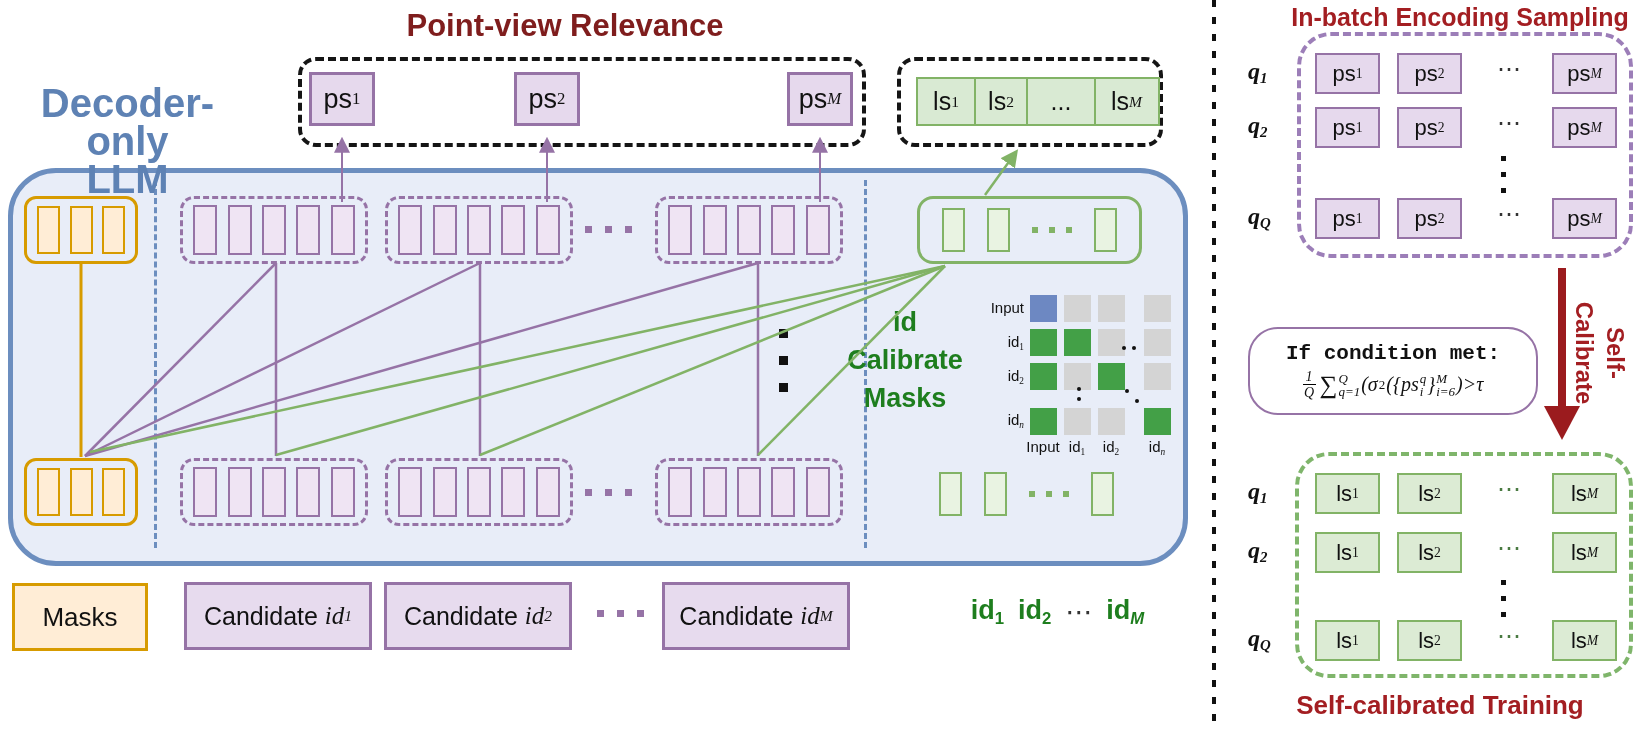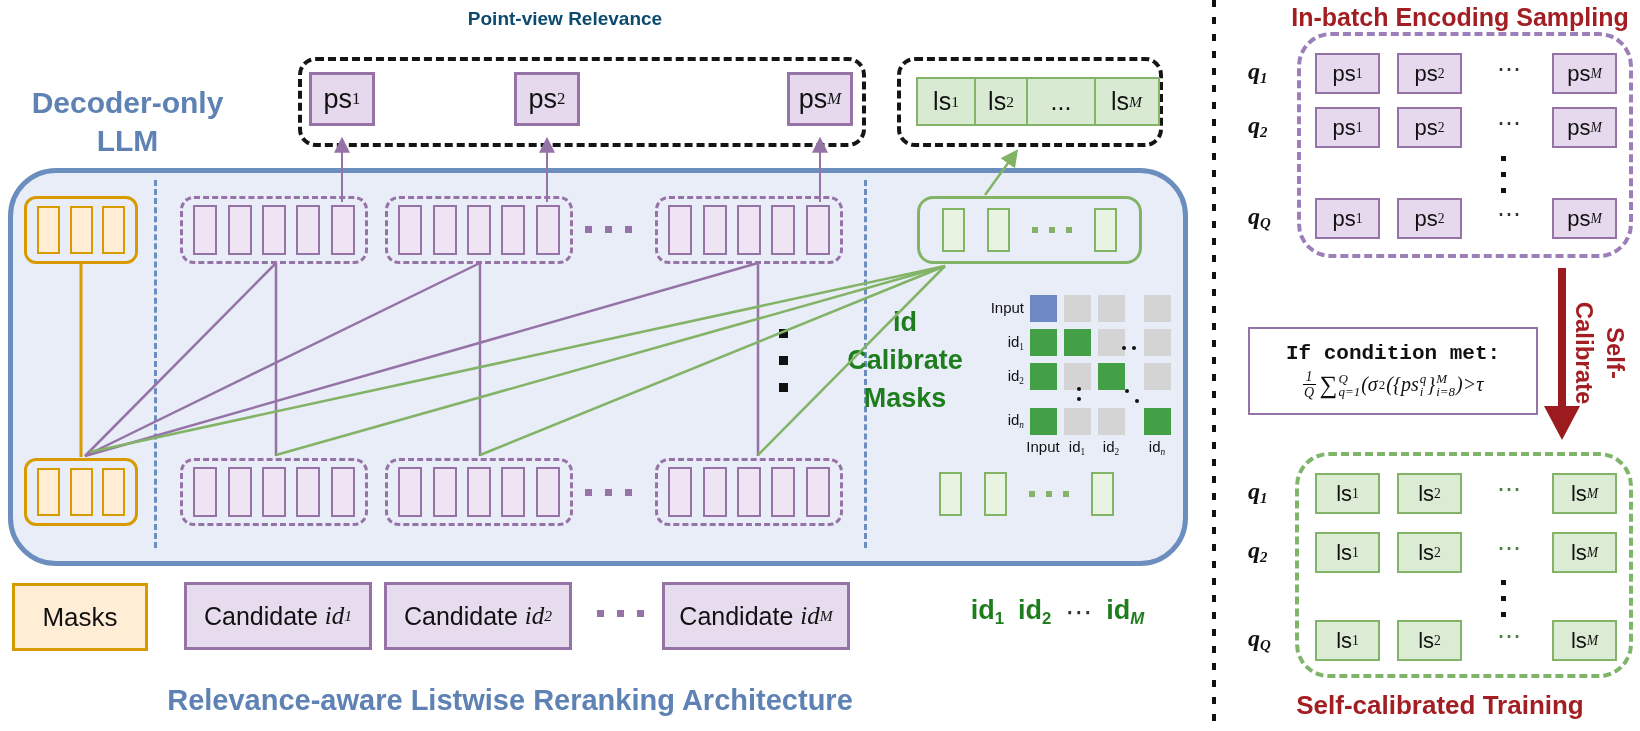--- a/index.html
+++ b/index.html
@@ -8,21 +8,21 @@
   .abs{position:absolute;}
   .ctr{display:flex;align-items:center;justify-content:center;}
   .srf{font-family:"Liberation Serif",serif;}
   .sb{font-size:0.62em;vertical-align:-0.3em;font-family:"Liberation Serif",serif;}
   .it{font-style:italic;}
   
   .llm-box{left:8px;top:168px;width:1170px;height:388px;background:#E8EDF8;
            border:5px solid #6C8EBF;border-radius:48px;}
   .vline{width:0;border-left:3px dashed #6C8EBF;}
   .dash-black{border:4px dashed #151515;border-radius:18px;}
-  .pv-title{font-weight:bold;font-size:19px;color:#0c4a6e;text-align:center;}
+  .pv-title{font-weight:bold;font-size:31px;color:#7f1d1d;text-align:center;}
   .lv-title{font-weight:bold;font-size:25px;color:#1E7E1E;text-align:center;}
   .blue-title{font-weight:bold;color:#5E82B4;text-align:center;}
   .red-title{font-weight:bold;color:#A31E22;text-align:center;}
   
   .psbox{width:60px;height:48px;background:#E6D9ED;border:3.5px solid #9673A6;
          font-size:27px;}
   .lsrow{display:flex;}
   .lscell{height:45px;border:2.5px solid #82B366;background:#D9EAD3;font-size:25px;
           display:flex;align-items:center;justify-content:center;}
   .lscell+.lscell{margin-left:-2.5px;}
@@ -76,21 +76,21 @@
 </style>
 </head>
 <body>
 
 <div class="canvas">
 
   <div class="abs llm-box"></div>
   <div class="abs vline" style="left:154px;top:180px;height:368px;"></div>
   <div class="abs vline" style="left:864px;top:180px;height:368px;"></div>
 
-  <div class="abs blue-title" style="left:15px;top:84px;width:225px;font-size:30px;line-height:38px;">
+  <div class="abs blue-title" style="left:15px;top:84px;width:225px;font-size:40px;line-height:38px;">
     <div>Decoder-only</div>
     <div>LLM</div>
   </div>
 
   <div class="abs pv-title" style="left:330px;top:8px;width:470px;">Point-view Relevance</div>
 
   <div class="abs dash-black" style="left:298px;top:57px;width:560px;height:82px;"></div>
   <div class="abs psbox ctr" style="left:309px;top:72px;">
     <span>ps</span>
       <span class="sb">1</span>
@@ -270,21 +270,20 @@
   </div>
   <div class="abs candbox ctr" style="left:662px;top:582px;">
     <span>Candidate</span>&nbsp;<span class="srf it">id</span><span class="sb it">M</span>
   </div>
   <div class="abs idseq" style="left:940px;top:595px;width:235px;">
     <span><span>id</span><span class="sb" style="font-family:inherit;font-weight:bold;">1</span></span>
     <span><span>id</span><span class="sb" style="font-family:inherit;font-weight:bold;">2</span></span>
     <span style="color:#333;font-weight:normal;">⋯</span>
     <span><span>id</span><span class="sb it" style="font-family:inherit;font-weight:bold;">M</span></span>
   </div>
-  <div class="abs blue-title" style="left:130px;top:684px;width:760px;font-size:29px;">Relevance-aware Listwise Reranking Architecture</div>
 
   <div class="abs dotted-sep" style="left:1212px;top:0;height:731px;"></div>
 
   <div class="abs red-title" style="left:1282px;top:3px;width:356px;font-size:25px;">In-batch Encoding Sampling</div>
   <div class="abs pdashed" style="left:1297px;top:32px;width:328px;height:218px;"></div>
 
   <div class="abs qlab" style="left:1248px;top:58px;"><span>q</span><span class="sb it">1</span></div>
   <div class="abs rcell" style="left:1315px;top:53px;">
       <span>ps</span>
       <span class="sb">1</span>
@@ -328,21 +327,21 @@
   <div class="abs rcell" style="left:1397px;top:198px;">
       <span>ps</span>
       <span class="sb">2</span>
     </div>
   <div class="abs rdots ctr" style="left:1478px;top:200px;width:66px;">⋯</div>
   <div class="abs rcell" style="left:1552px;top:198px;">
       <span>ps</span>
       <span class="sb it">M</span>
     </div>
 
-  <div class="abs formula-box" style="left:1248px;top:327px;width:286px;height:84px;">
+  <div class="abs formula-box" style="left:1248px;top:327px;width:286px;height:84px;border-radius:30px;">
     <div class="cond">If condition met:</div>
     <div class="math">
       <span class="frac">
           <span class="num">1</span>
           <span class="den">Q</span>
         </span>
       <span class="sum">∑</span>
       <span class="stk">
           <span>Q</span>
           <span>q=1</span>
@@ -350,21 +349,21 @@
       <span>(σ</span>
         <span class="sup2">2</span>
         <span>({ps</span>
       <span class="stk">
           <span>q</span>
           <span>i</span>
         </span>
       <span>}</span>
       <span class="stk">
           <span>M</span>
-          <span>i=8</span>
+          <span>i=6</span>
         </span>
       <span>)&gt;τ</span>
     </div>
   </div>
 
   <div class="abs rot selfcal" style="left:1520px;top:322px;width:160px;height:62px;">
     <div>Self-</div>
     <div>Calibrate</div>
   </div>
 

